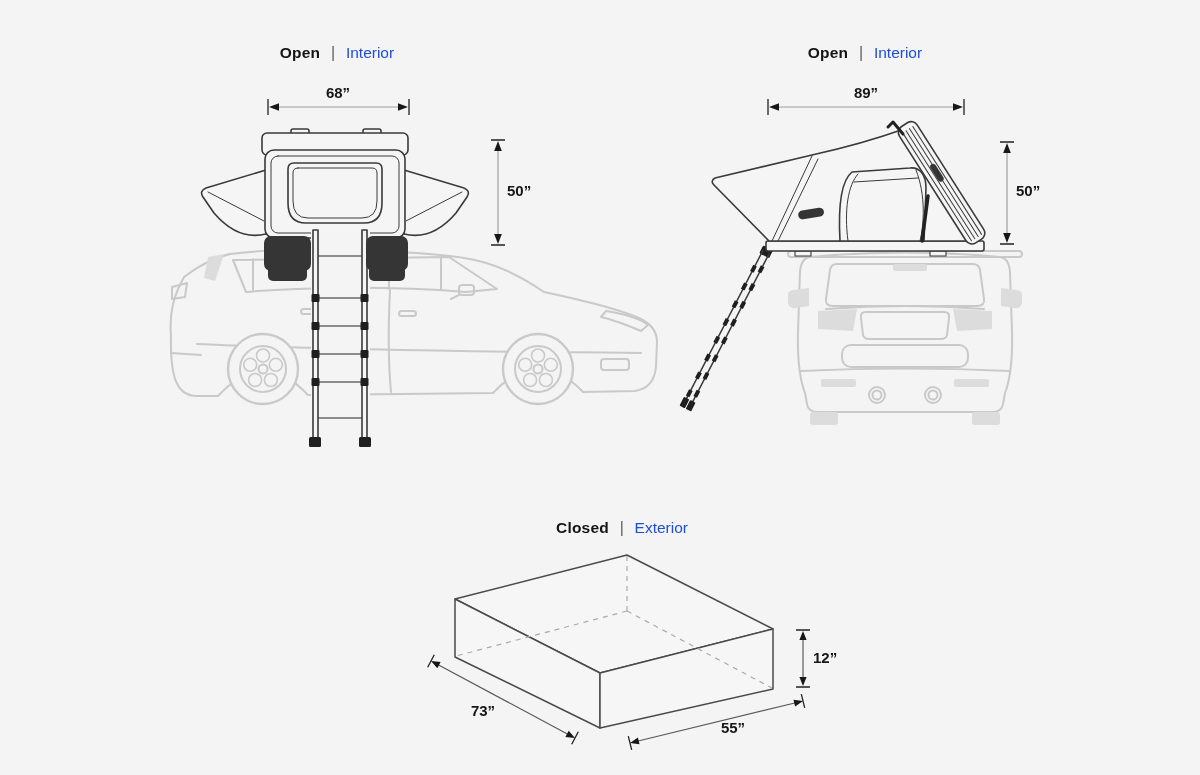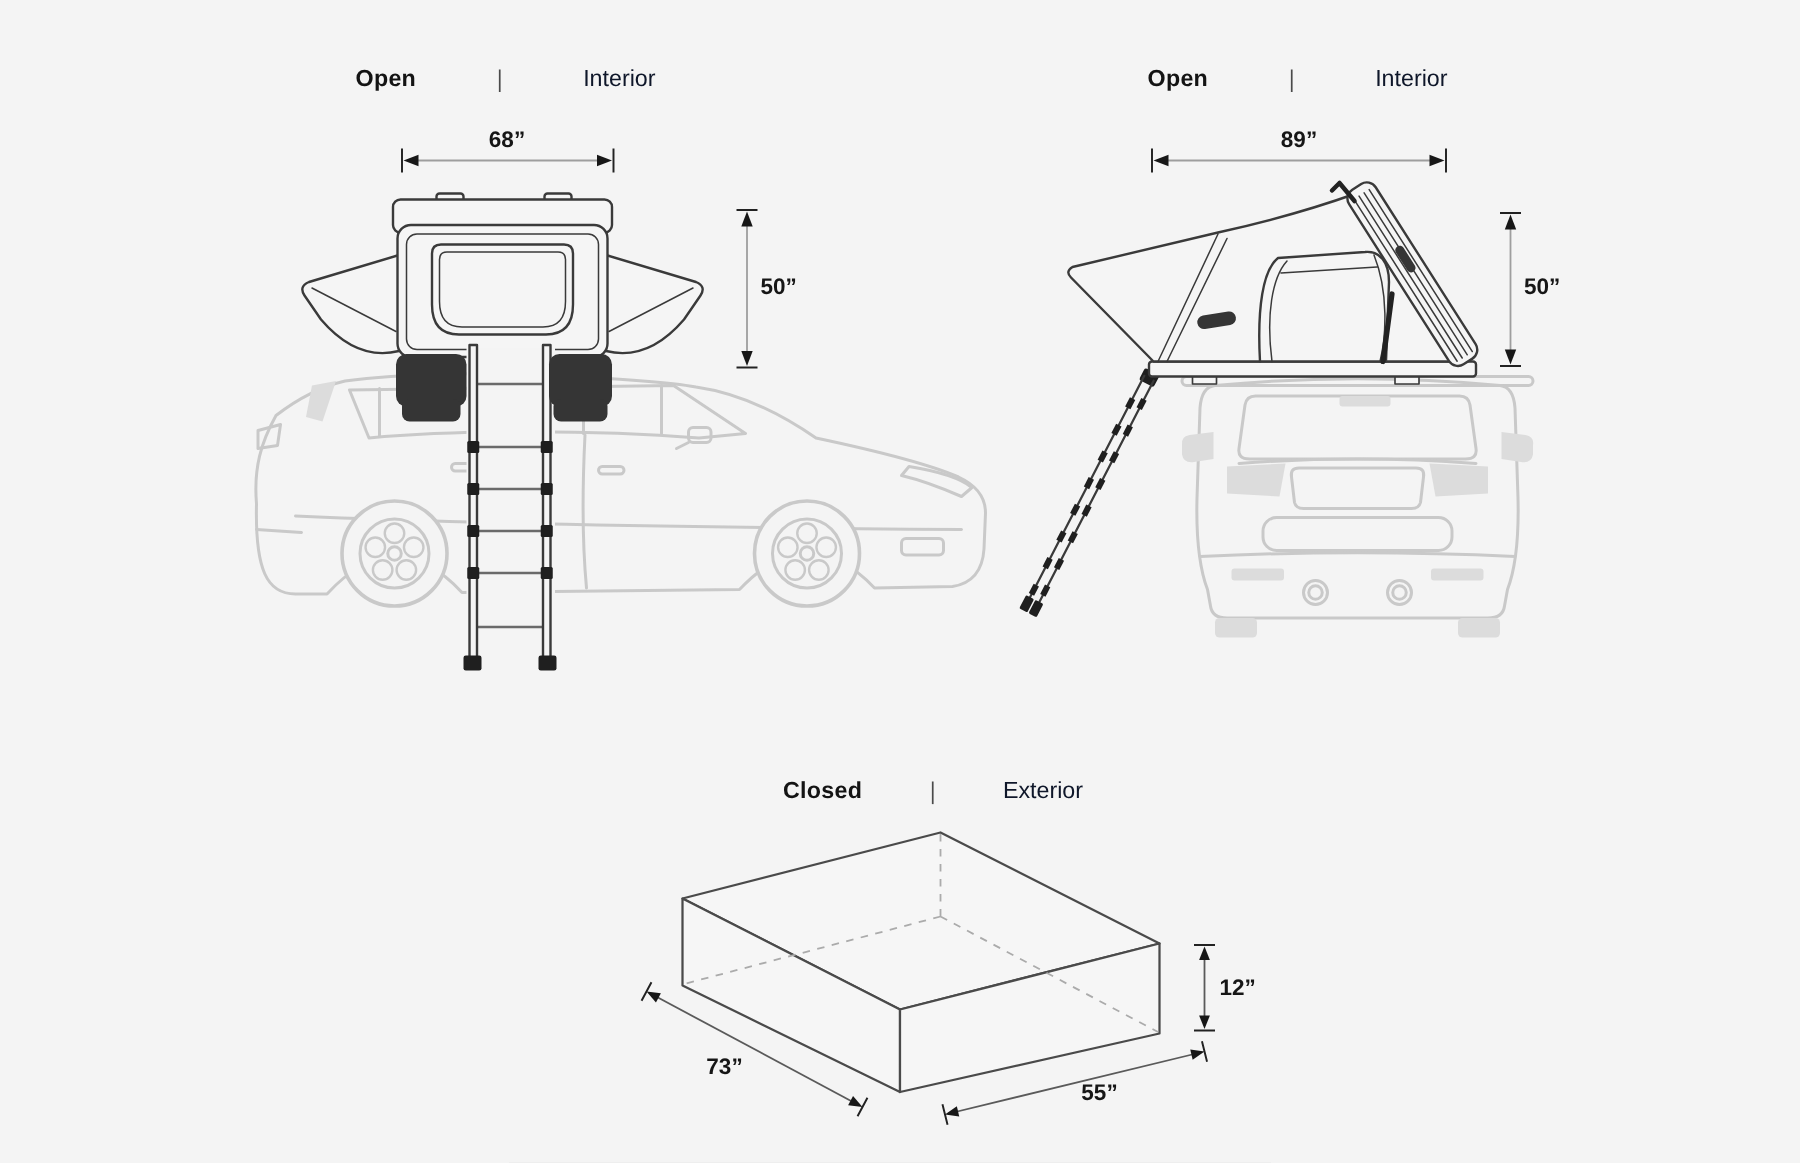--- a/index.html
+++ b/index.html
@@ -19,26 +19,26 @@
   .darker{fill:#1f1f1f;stroke:none}
   .dimline{stroke:#9e9e9e;stroke-width:1.2;fill:none}
   .dimline2{stroke:#5a5a5a;stroke-width:1.2;fill:none}
   .dimtick{stroke:#222;stroke-width:1.3;fill:none}
   .dimhead{fill:#171717;stroke:none}
   .dash{stroke:#ababab;stroke-width:1.2;fill:none;stroke-dasharray:5 5}
   .boxface{fill:#f6f6f6;stroke:#4a4a4a;stroke-width:1.5;stroke-linejoin:round}
   text.dim{font-family:"Liberation Sans",sans-serif;font-size:15px;font-weight:700;fill:#161616}
   
   .fig-title{
-    position:absolute;display:flex;justify-content:space-between;align-items:center;gap:11px;
+    position:absolute;display:flex;justify-content:center;align-items:center;gap:11px;
     font-size:15.5px;line-height:17px;color:#141414;white-space:nowrap;
   }
   .t-state{font-weight:700;letter-spacing:.2px}
   .t-sep{color:#4a4a4a;font-weight:400;font-size:14px;transform:scaleY(1.15)}
-  .t-view{color:#0f172a;font-weight:400}
+  .t-view{color:#1d4ed8;font-weight:400}
 </style>
 </head>
 <body>
 
 <div class="canvas">
 
 <svg class="scene" viewBox="0 0 1200 775">
 
   <g>
 

